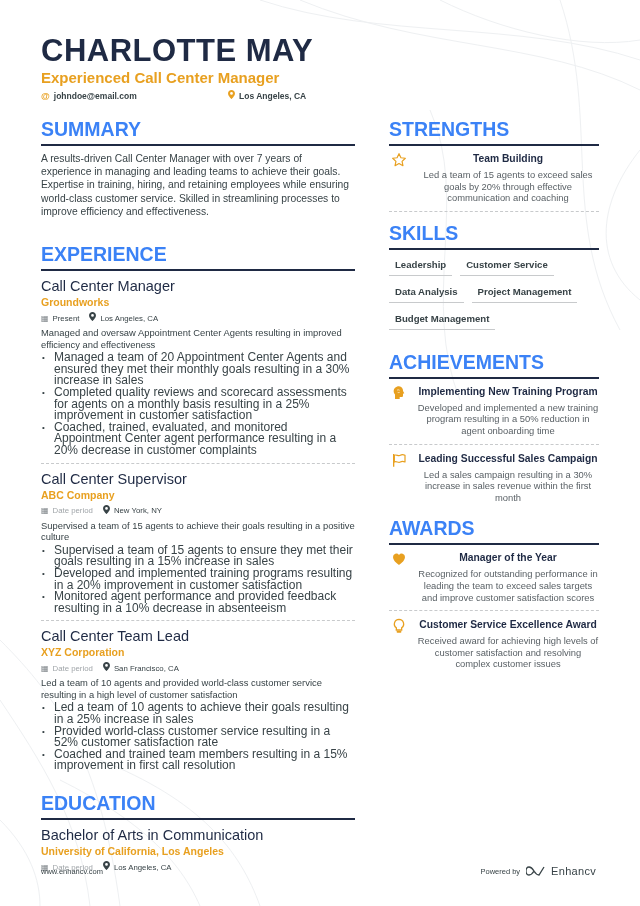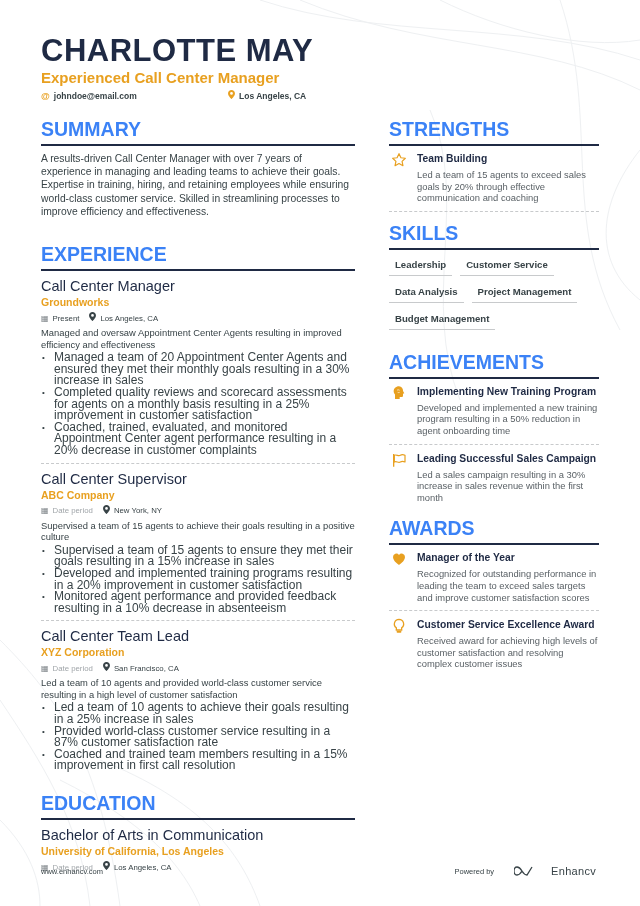--- a/index.html
+++ b/index.html
@@ -39,35 +39,35 @@
     .meta .dim { color: #a0a5a9; }
     .desc { font-size: 9.4px; line-height: 11.6px; margin-top: 3px; color: #384347; }
     .bullets { list-style: none; margin-top: 2px; }
     .bullets li { position: relative; padding-left: 13px; font-size: 12px; line-height: 11.6px; color: #384347; }
     .bullets li::before { content: "•"; position: absolute; left: 1px; top: 0; font-size: 8px; }
 
     .r-item { display: flex; padding-bottom: 7px; border-bottom: 1px dashed #c8cacc; margin-bottom: 7px; }
     .r-item.last { border-bottom: none; }
     .r-icon { width: 20px; flex-shrink: 0; margin-right: 8px; display: flex; justify-content: center; padding-top: 0; }
     .r-icon svg { width: 16px; height: 16px; }
-    .r-body { flex: 1; }
+    .r-body { flex: 1; text-align: center; }
     .r-title { font-size: 10.3px; font-weight: 700; color: #1f2a44; line-height: 13px; }
     .r-desc { font-size: 9.4px; line-height: 11.6px; color: #5a6166; margin-top: 4px; }
 
     .skills { display: flex; flex-wrap: wrap; margin-top: 2px; }
     .skill {
       font-size: 9.6px; font-weight: 700; color: #384347; padding: 3px 6px 4px 6px;
       border-bottom: 1px solid #c8cacc; margin-right: 8px; margin-bottom: 7px; line-height: 12px;
     }
 
     .footer { position: absolute; top: 865px; left: 41px; width: 555px; font-size: 7.5px; color: #384347; }
     .footer .site { position: absolute; left: 0; top: 2px; }
     .footer .powered { position: absolute; right: 0; top: 0; display: flex; align-items: center; }
-    .footer .powered .pb { margin-right: 20px; }
-    .footer .logo { display: flex; align-items: center; font-size: 11px; color: #384347; letter-spacing: 0.3px; gap: 12px; }
+    .footer .powered .pb { margin-right: 6px; }
+    .footer .logo { display: flex; align-items: center; font-size: 11px; color: #384347; letter-spacing: 0.3px; }
     .footer .logo svg { margin-right: 5px; }
   </style>
 </head>
 <body>
 
 <svg class="bg-lines" viewBox="0 0 640 906">
   <g fill="none" stroke="#eef0f2" stroke-width="1">
     <path d="M260 0 C 380 40, 520 20, 640 60"></path>
     <path d="M300 0 C 420 50, 540 40, 640 90"></path>
     <path d="M440 0 C 500 30, 580 50, 640 40"></path>
@@ -170,21 +170,21 @@
           <span class="mi">
               <span class="ic"><svg width="7" height="9" viewBox="0 0 10 13">
                   <path d="M5 0C2.2 0 0 2.2 0 5c0 3.5 5 8 5 8s5-4.5 5-8c0-2.8-2.2-5-5-5zm0 7a2 2 0 110-4 2 2 0 010 4z" fill="#384347"></path>
                 </svg></span>
               <span>San Francisco, CA</span>
             </span>
         </div>
         <div class="desc">Led a team of 10 agents and provided world-class customer service resulting in a high level of customer satisfaction</div>
         <ul class="bullets">
           <li>Led a team of 10 agents to achieve their goals resulting in a 25% increase in sales</li>
-          <li>Provided world-class customer service resulting in a 87% customer satisfaction rate</li>
+          <li>Provided world-class customer service resulting in a 52% customer satisfaction rate</li>
           <li>Coached and trained team members resulting in a 15% improvement in first call resolution</li>
         </ul>
       </div>
     </section>
 
     <section style="margin-top:14px;">
       <div class="sec-title">EDUCATION</div>
       <div class="role">Bachelor of Arts in Communication</div>
       <div class="company">University of California, Los Angeles</div>
       <div class="meta">

